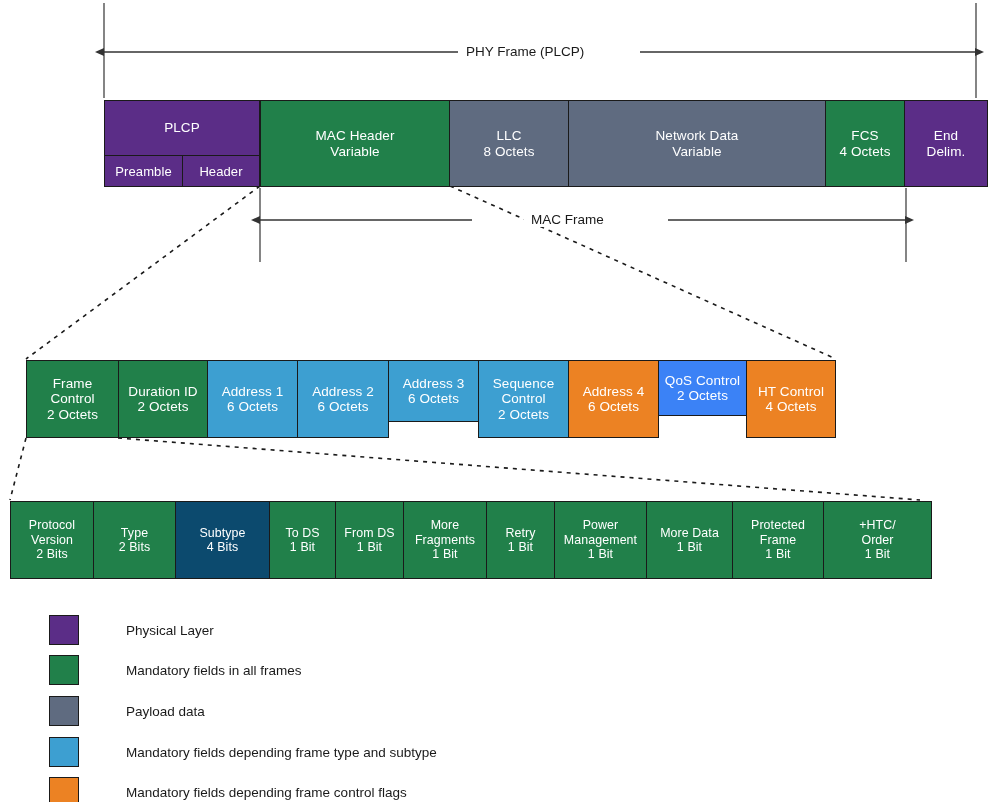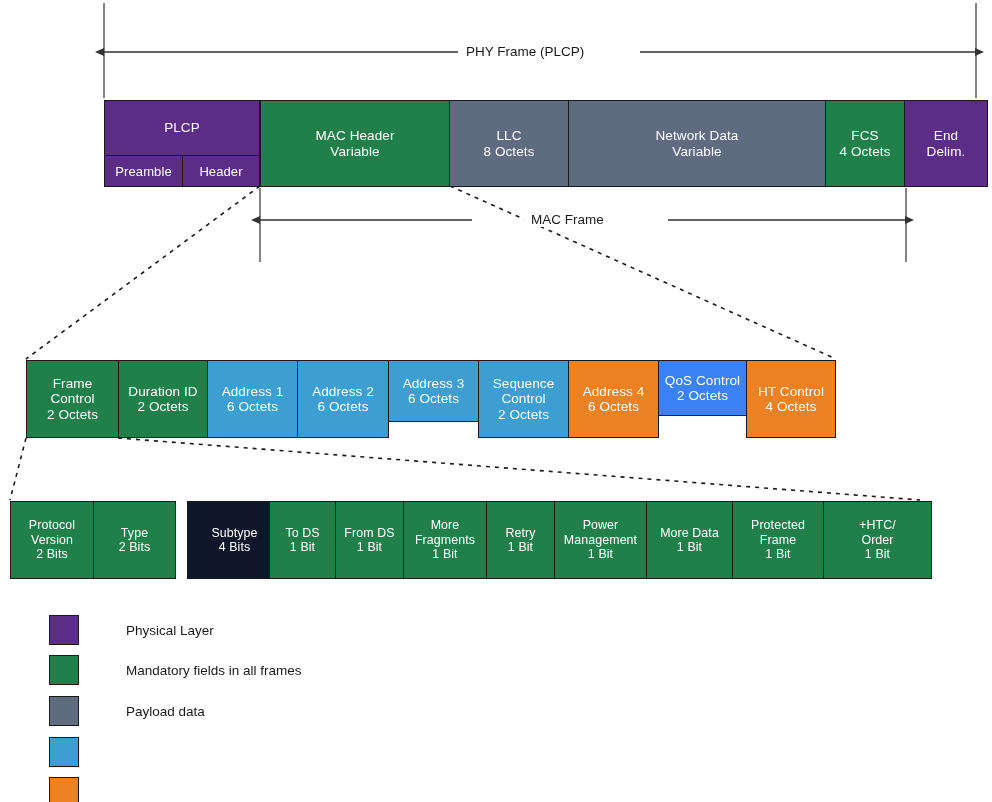--- a/index.html
+++ b/index.html
@@ -169,21 +169,21 @@
     <div class="blk" style="left:746px; top:360px; width:90px; height:78px; background:#EC8223;">HT Control
 4 Octets</div>
   </div>
 
   <div>
     <div class="blk tiny" style="left:10px; top:501px; width:84px; height:78px; background:#21804A;">Protocol
 Version
 2 Bits</div>
     <div class="blk tiny" style="left:93px; top:501px; width:83px; height:78px; background:#21804A;">Type
 2 Bits</div>
-    <div class="blk tiny" style="left:187px; top:501px; width:95px; height:78px; background:#0f172a;">Subtype
+    <div class="blk tiny" style="left:175px; top:501px; width:95px; height:78px; background:#0c4a6e;">Subtype
 4 Bits</div>
     <div class="blk tiny" style="left:269px; top:501px; width:67px; height:78px; background:#21804A;">To DS
 1 Bit</div>
     <div class="blk tiny" style="left:335px; top:501px; width:69px; height:78px; background:#21804A;">From DS
 1 Bit</div>
     <div class="blk tiny" style="left:403px; top:501px; width:84px; height:78px; background:#21804A;">More
 Fragments
 1 Bit</div>
     <div class="blk tiny" style="left:486px; top:501px; width:69px; height:78px; background:#21804A;">Retry
 1 Bit</div>
@@ -208,19 +208,21 @@
     <div class="legend-row" style="left:29px; top:655px;">
       <span class="legend-swatch" style="background:#21804A;"></span>
       <span class="legend-text">Mandatory fields in all frames</span>
     </div>
     <div class="legend-row" style="left:29px; top:696px;">
       <span class="legend-swatch" style="background:#5F6B80;"></span>
       <span class="legend-text">Payload data</span>
     </div>
     <div class="legend-row" style="left:29px; top:737px;">
       <span class="legend-swatch" style="background:#3D9FD1;"></span>
+      <span class="legend-text">Mandatory fields depending frame type and subtype</span>
     </div>
     <div class="legend-row" style="left:29px; top:777px;">
       <span class="legend-swatch" style="background:#EC8223;"></span>
+      <span class="legend-text">Mandatory fields depending frame control flags</span>
     </div>
   </div>
 
 </div>
 
 </body></html>

